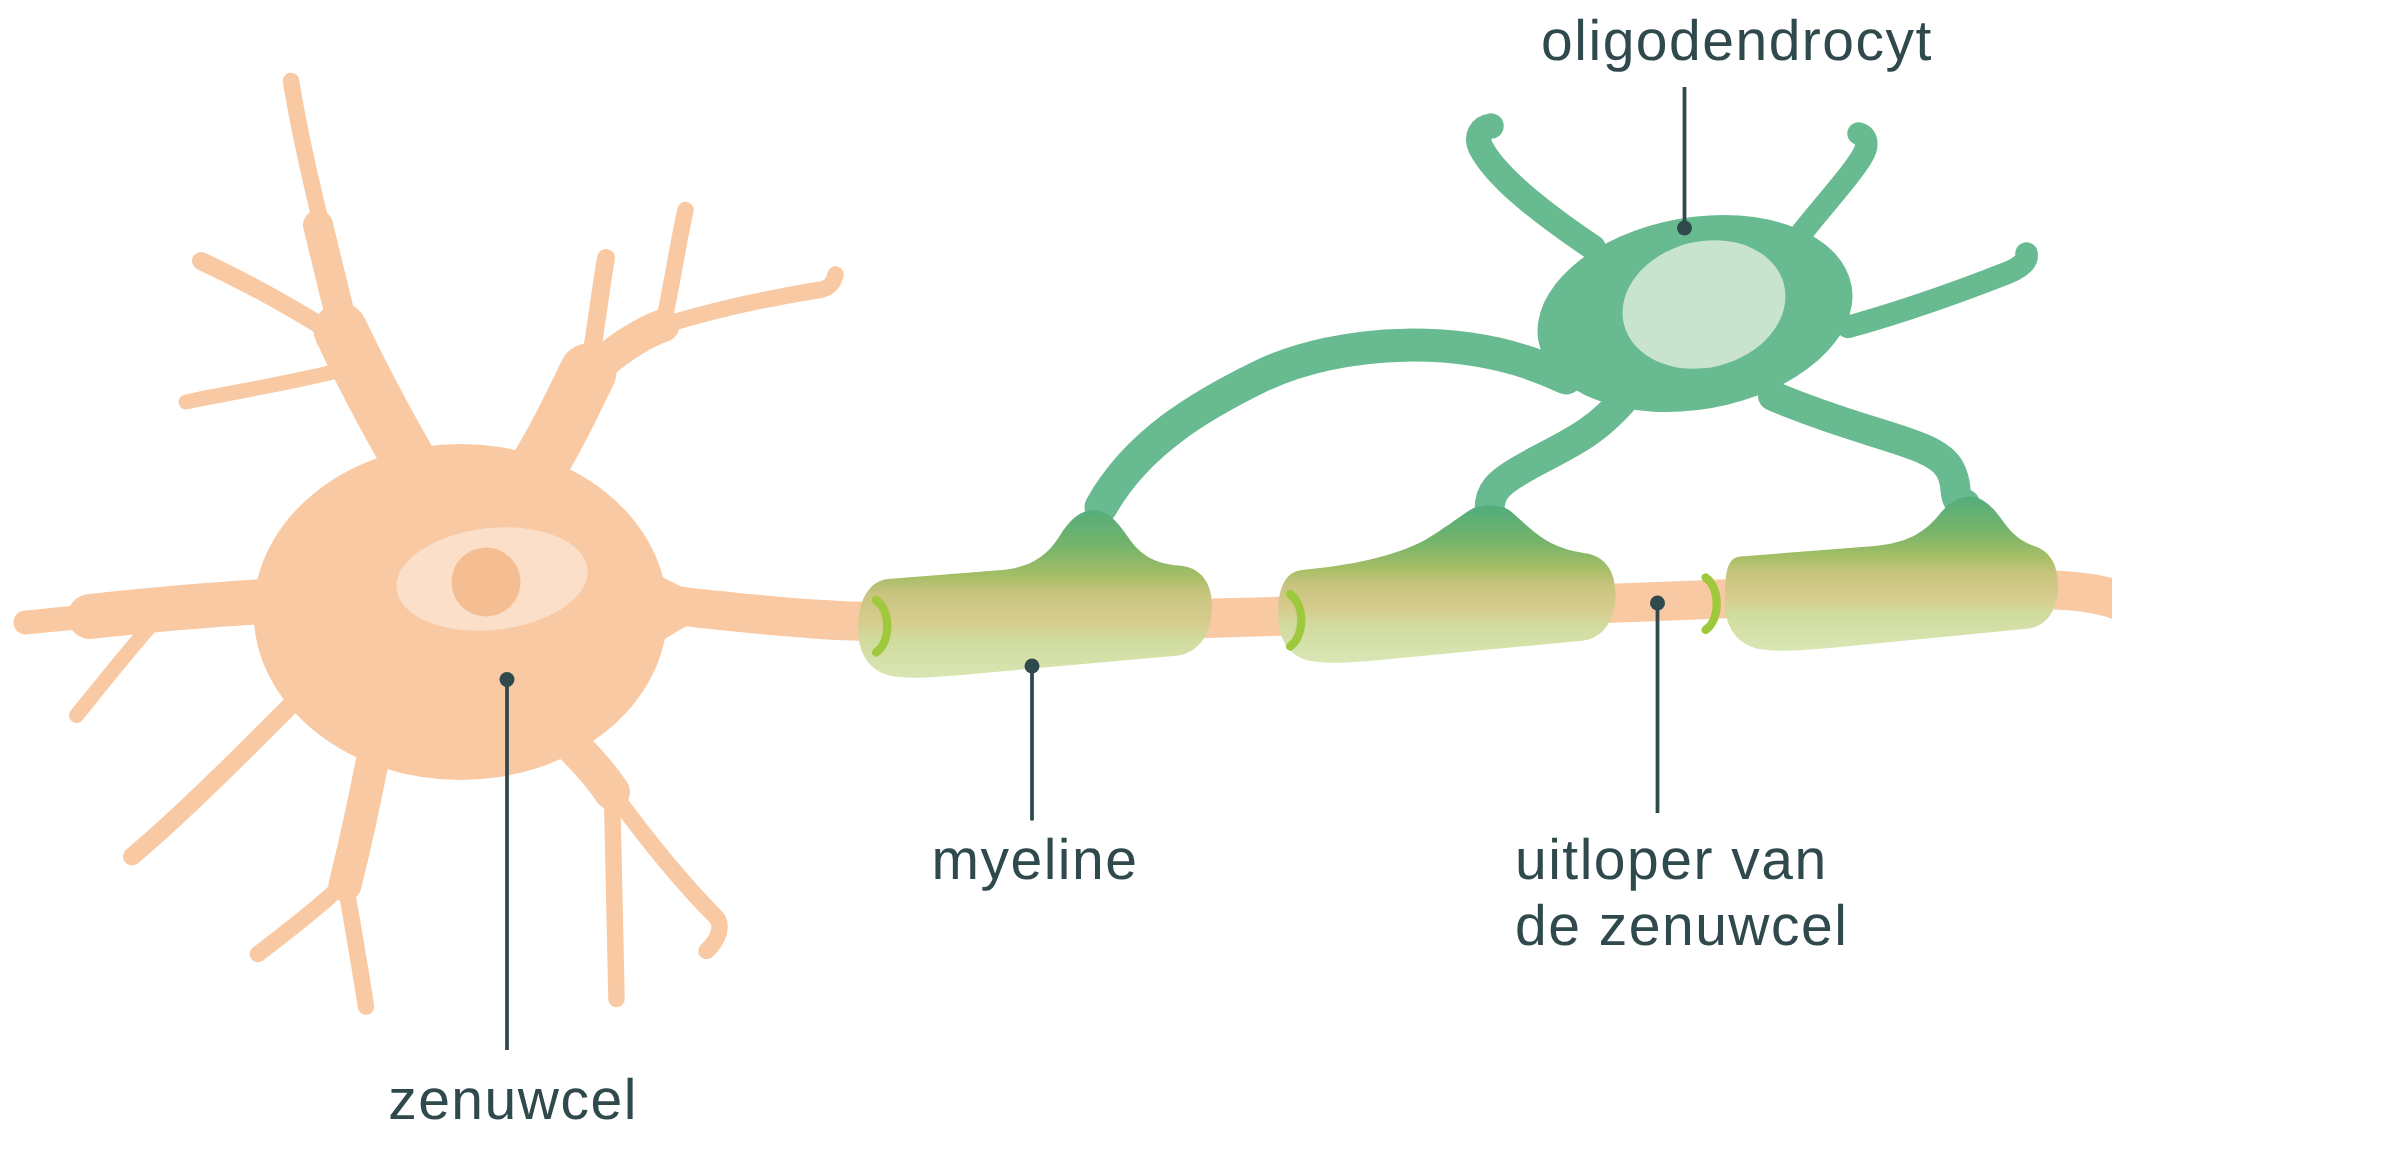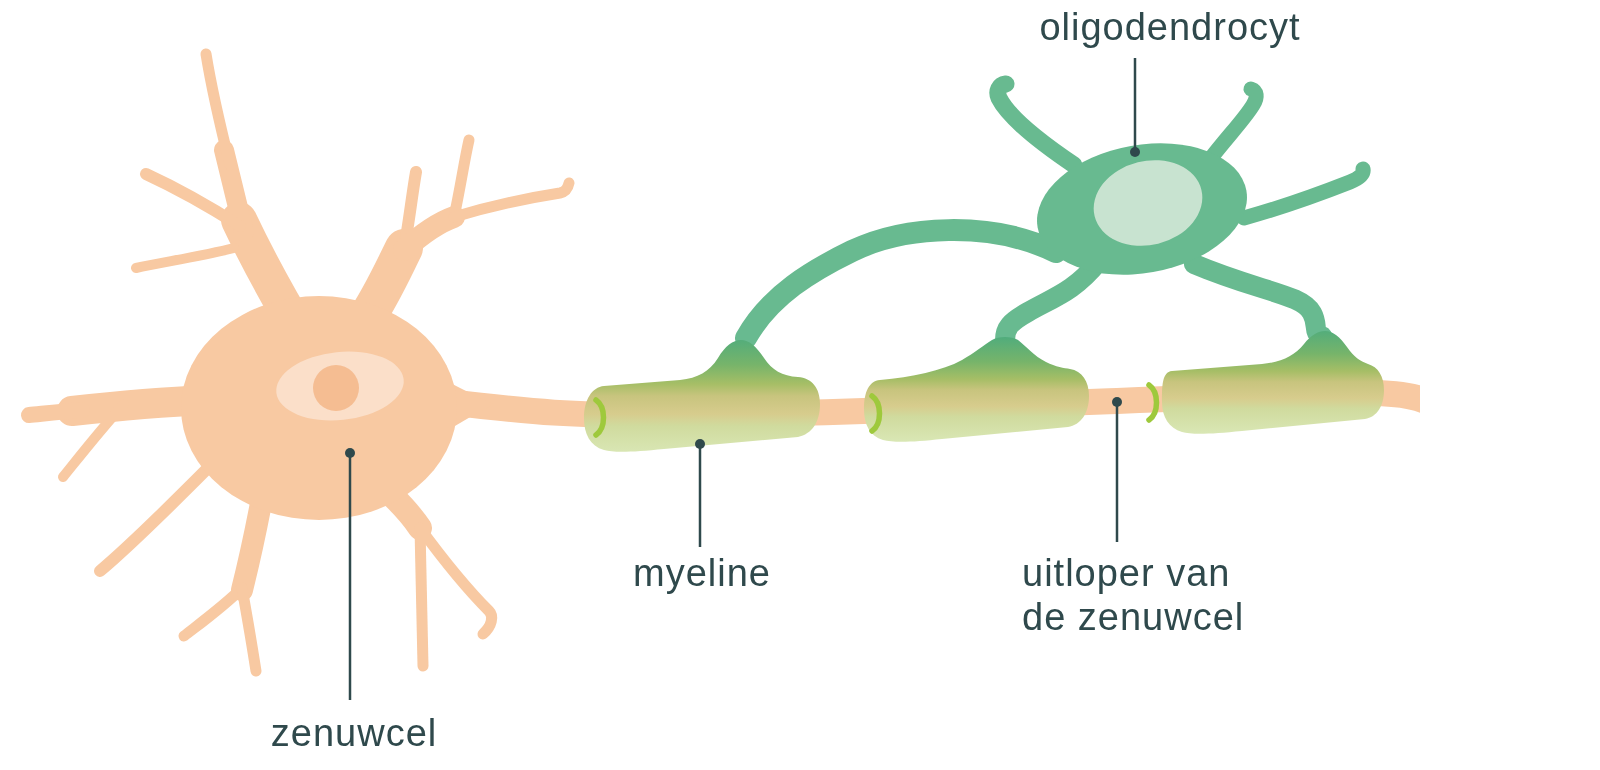--- a/index.html
+++ b/index.html
@@ -7,21 +7,20 @@
     padding: 0;
     background: #ffffff;
   }
   .stage {
     position: relative;
     width: 1408px;
     height: 770px;
     background: #ffffff;
     overflow: hidden;
     font-family: "Liberation Sans", "DejaVu Sans", sans-serif;
-    padding-left: 12px;
   }
   svg { display: block; }
   .label-text {
     font-family: "Liberation Sans", "DejaVu Sans", sans-serif;
     font-size: 38px;
     letter-spacing: 1px;
     fill: #2f494c;
     font-weight: 400;
   }
   .leader {

